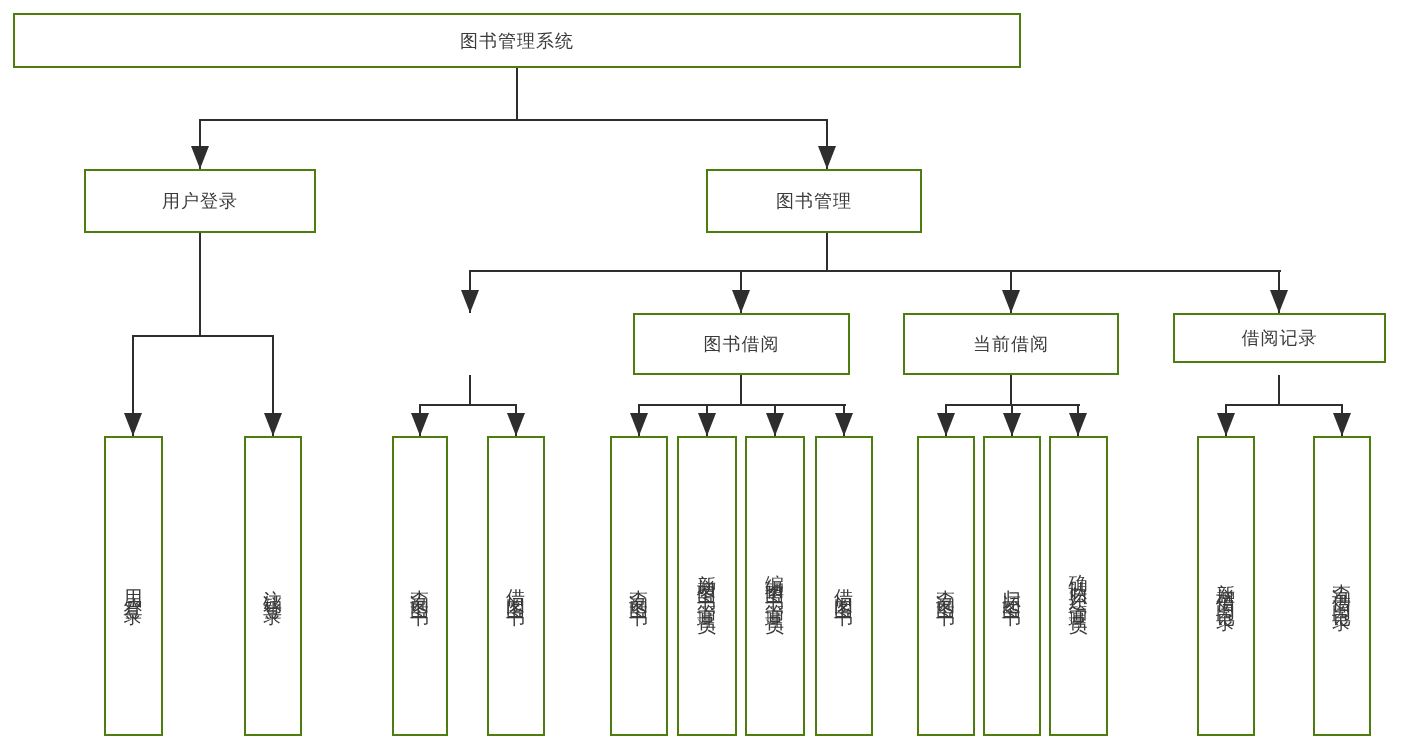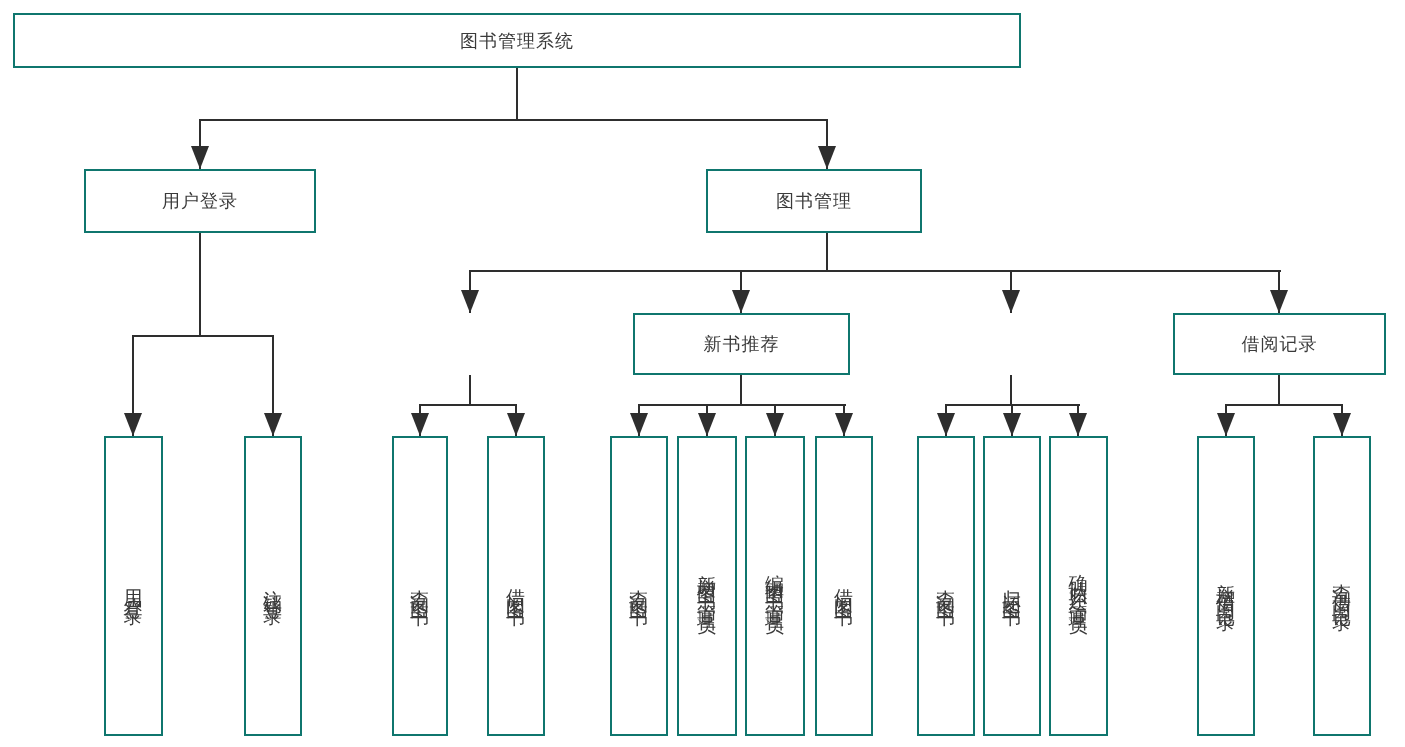--- a/index.html
+++ b/index.html
@@ -4,21 +4,21 @@
 <style>
   html,body{margin:0;padding:0;background:#ffffff;}
   body{
     font-family:"DejaVu Sans","Liberation Sans",sans-serif;
     width:1405px;height:747px;position:relative;overflow:hidden;
     color:#333333;
   }
   .canvas{position:absolute;left:0;top:0;width:1405px;height:747px;}
   .box{
     position:absolute;
-    border:2px solid #0f766e;
+    border:2px solid #4d7c0f;
     background:#ffffff;
     display:flex;align-items:center;justify-content:center;
     box-sizing:border-box;
     z-index:2;
   }
   .hbox span{
     font-size:18px;color:#3a3a3a;letter-spacing:1px;white-space:nowrap;
   }
   .vbox span{
     writing-mode:vertical-rl;
@@ -68,23 +68,26 @@
   <div class="ln" style="left:469px;top:270px;width:2px;height:43px;"></div>
   <div class="ln" style="left:740px;top:270px;width:2px;height:43px;"></div>
   <div class="ln" style="left:1010px;top:270px;width:2px;height:43px;"></div>
   <div class="ln" style="left:1278px;top:270px;width:2px;height:43px;"></div>
   <div class="arr" style="left:461px;top:290px;"></div>
   <div class="arr" style="left:732px;top:290px;"></div>
   <div class="arr" style="left:1002px;top:290px;"></div>
   <div class="arr" style="left:1270px;top:290px;"></div>
 
   <div class="box hbox" style="left:633px;top:313px;width:217px;height:62px;">
-    <span>新书推荐</span>
+    <span>图书借阅</span>
   </div>
-  <div class="box hbox" style="left:1173px;top:313px;width:213px;height:62px;">
+  <div class="box hbox" style="left:903px;top:313px;width:216px;height:62px;">
+    <span>当前借阅</span>
+  </div>
+  <div class="box hbox" style="left:1173px;top:313px;width:213px;height:50px;">
     <span>借阅记录</span>
   </div>
 
   <div class="ln" style="left:199px;top:233px;width:2px;height:104px;"></div>
   <div class="ln" style="left:132px;top:335px;width:142px;height:2px;"></div>
   <div class="ln" style="left:132px;top:335px;width:2px;height:101px;"></div>
   <div class="ln" style="left:272px;top:335px;width:2px;height:101px;"></div>
   <div class="arr" style="left:124px;top:413px;"></div>
   <div class="arr" style="left:264px;top:413px;"></div>
 

